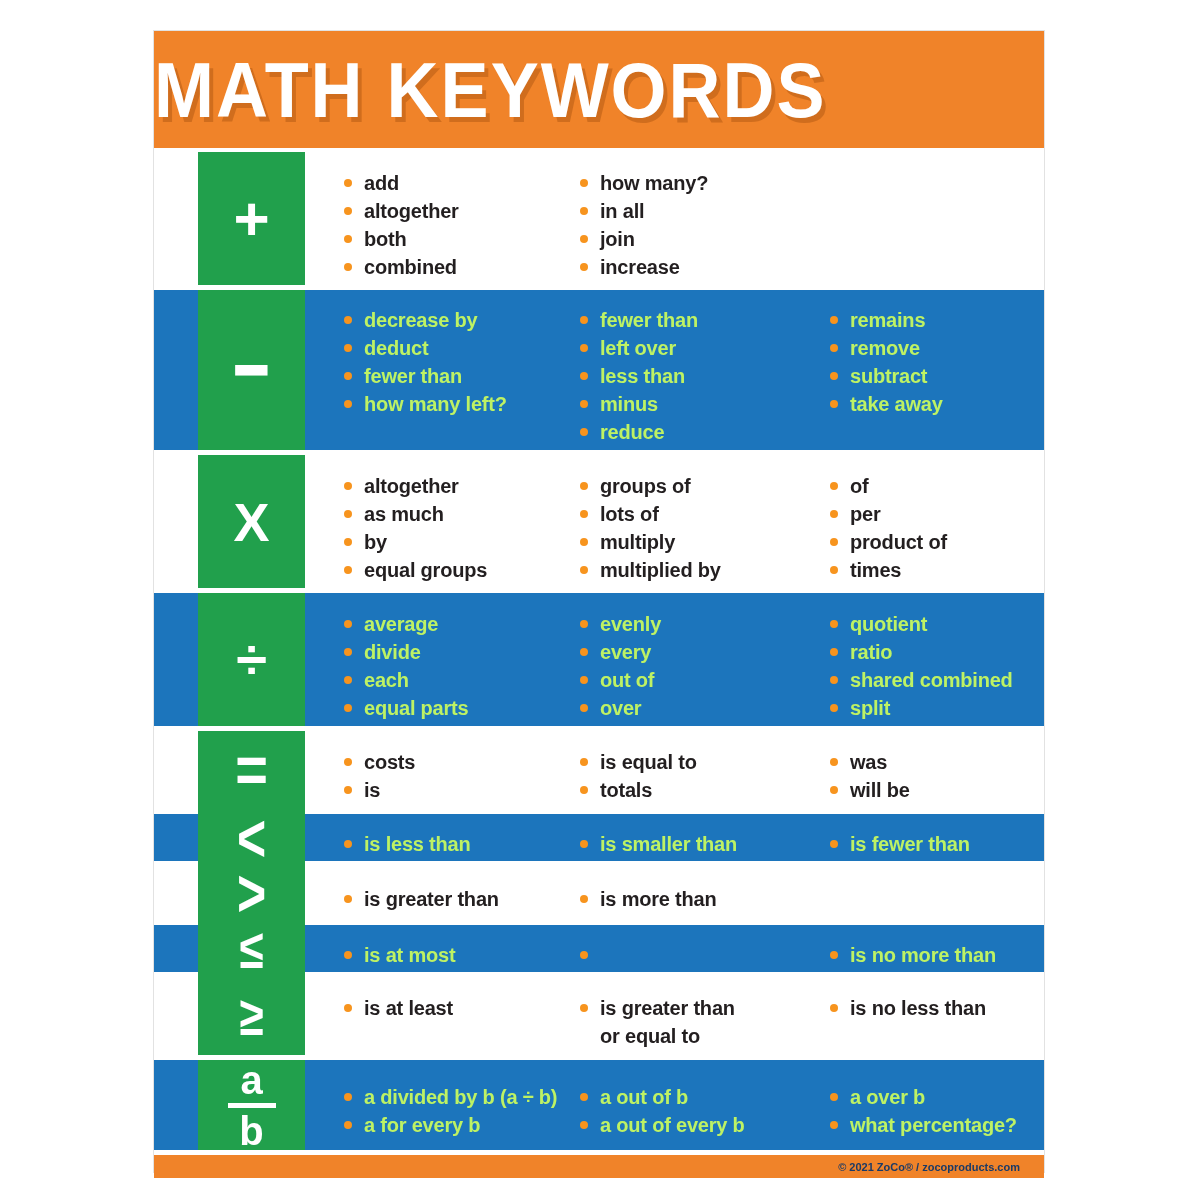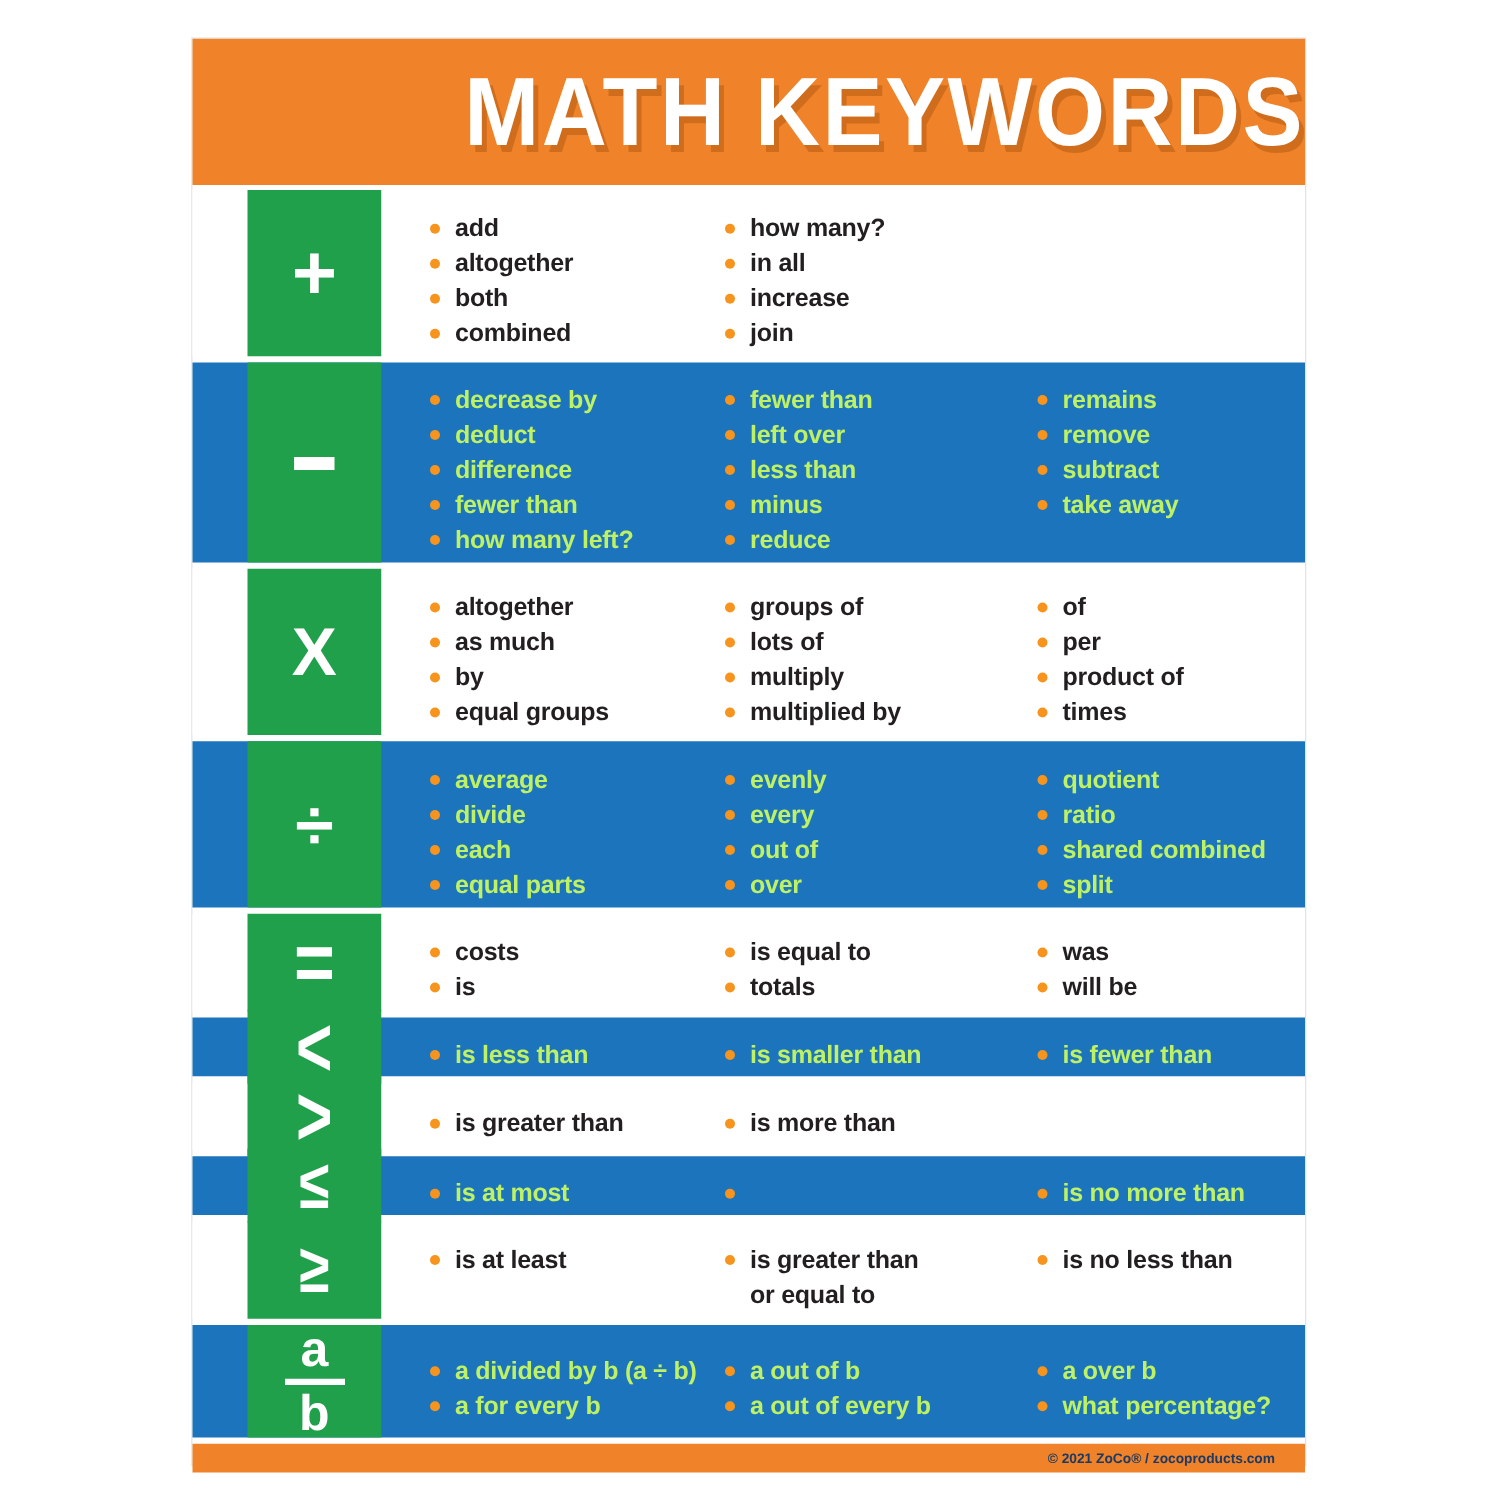--- a/index.html
+++ b/index.html
@@ -19,21 +19,21 @@
     height: 1141px;
     box-shadow: 0 0 0 1px #e2e2e2;
     background: #ffffff;
   }
   
   .header {
     height: 117px;
     background: var(--orange, #F08329);
     display: flex;
     align-items: center;
-    justify-content: flex-end;
+    justify-content: flex-start;
     margin-bottom: 4px;
   }
   .title {
     margin: 0;
     font-size: 72px;
     font-weight: 700;
     letter-spacing: 2px;
     color: #ffffff;
     line-height: 1;
     transform: scaleY(1.08);
@@ -178,48 +178,44 @@
           <li>
             <span class="bullet"></span>
             <span class="kw">how many?</span>
           </li>
           <li>
             <span class="bullet"></span>
             <span class="kw">in all</span>
           </li>
           <li>
             <span class="bullet"></span>
+            <span class="kw">join</span>
+          </li>
+          <li>
+            <span class="bullet"></span>
             <span class="kw">increase</span>
           </li>
-          <li>
-            <span class="bullet"></span>
-            <span class="kw">join</span>
-          </li>
         </ul>
     </div>
   </div>
 
   <div class="row bg-blue h1">
     <div class="strip"></div>
     <div class="symbol-box">
       <span class="sym s-minus">−</span>
     </div>
     <div class="cols">
       <ul class="kw-list">
           <li>
             <span class="bullet"></span>
             <span class="kw">decrease by</span>
           </li>
           <li>
             <span class="bullet"></span>
             <span class="kw">deduct</span>
-          </li>
-          <li>
-            <span class="bullet"></span>
-            <span class="kw">difference</span>
           </li>
           <li>
             <span class="bullet"></span>
             <span class="kw">fewer than</span>
           </li>
           <li>
             <span class="bullet"></span>
             <span class="kw">how many left?</span>
           </li>
         </ul>

